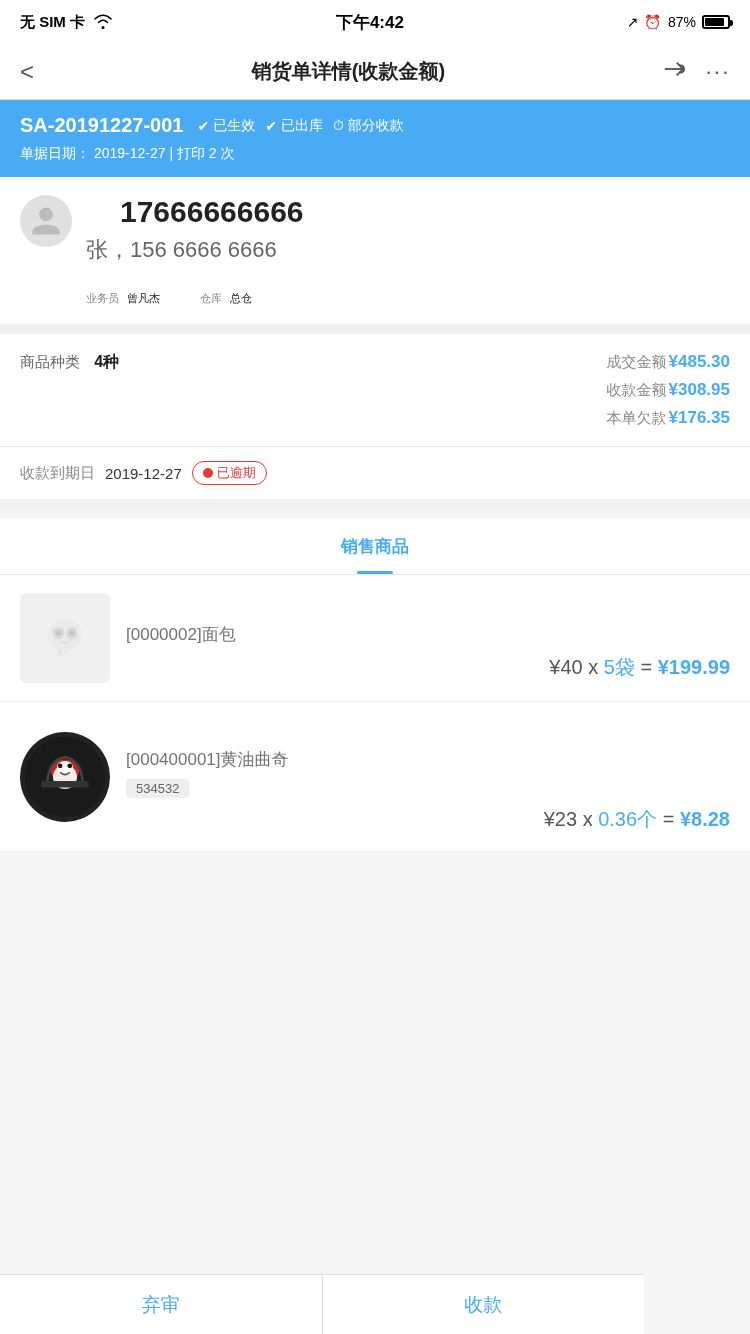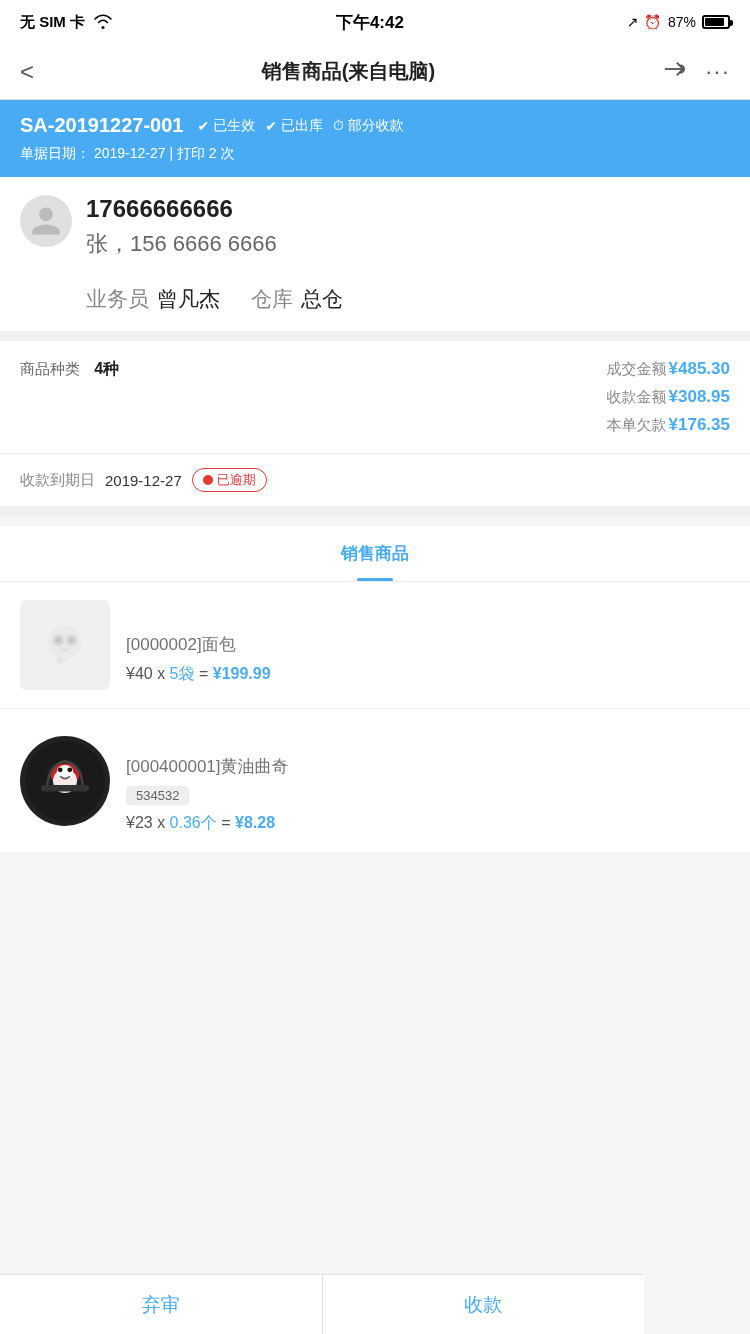--- a/index.html
+++ b/index.html
@@ -79,24 +79,24 @@
       align-items: flex-start;
       gap: 14px;
     }
     .avatar {
       width: 52px; height: 52px; border-radius: 50%;
       background: #e0e0e0; flex-shrink: 0;
       display: flex; align-items: center; justify-content: center;
       color: #999; font-size: 28px;
     }
     .customer-info { flex: 1; }
-    .customer-name { font-size: 24px; font-weight: 600; color: #222; margin-bottom: 6px; }
+    .customer-name { font-size: 30px; font-weight: 600; color: #222; margin-bottom: 6px; margin-left: 34px; }
     .customer-phone { font-size: 22px; color: #666; margin-bottom: 26px; }
     .customer-meta {
-      display: flex; gap: 31px; font-size: 21px; color: #444;
+      display: flex; gap: 40px; font-size: 11px; color: #444;
     }
     .meta-item { display: flex; gap: 8px; }
     .meta-label { color: #888; }
     .meta-value { color: #222; font-weight: 500; }
 
     
     .divider { height: 10px; background: #f0f0f0; }
     .thin-divider { height: 1px; background: #e8e8e8; }
 
     
@@ -177,21 +177,21 @@
       overflow: hidden;
     }
     .product-info { flex: 1; }
     .product-name { font-size: 17px; color: #737373; font-weight: 500; margin-bottom: 8px; margin-top: 28px; }
     .product-sku {
       display: inline-block;
       background: #eeeeee; border-radius: 4px;
       padding: 2px 10px; font-size: 13px; color: #666;
       margin-bottom: 8px;
     }
-    .product-price { font-size: 16px; color: #555; }
+    .product-price { font-size: 20px; color: #555; text-align: right; }
     .price-qty { color: #4AABF5; }
     .price-total { color: #4AABF5; font-weight: 700; }
 
     
     .bottom-bar {
       position: fixed; bottom: 0; left: 0; width: 644px;
       background: #fff;
       border-top: 1px solid #e0e0e0;
       display: flex;
       height: 60px;
@@ -223,21 +223,21 @@
     <span>⏰</span>
     <span>87%</span>
     <span class="battery-icon">
       <span class="battery-fill"></span>
     </span>
   </div>
 </div>
 
 <div class="nav-bar">
   <span class="nav-back">&lt;</span>
-  <span class="nav-title">销售商品(来自电脑)</span>
+  <span class="nav-title">销货单详情(收款金额)</span>
   <div class="nav-actions">
     <span class="nav-icon">
       <svg width="22" height="22" viewBox="0 0 24 24" fill="none" stroke="#555" stroke-width="2">
         <path d="M18 8h1a4 4 0 0 1 0 8h-1"></path>
         <path d="M2 12h20"></path>
         <path d="M15 5l7 7-7 7"></path>
       </svg>
     </span>
     <span class="nav-icon" style="font-size:22px;letter-spacing:1px;">···</span>
   </div>

